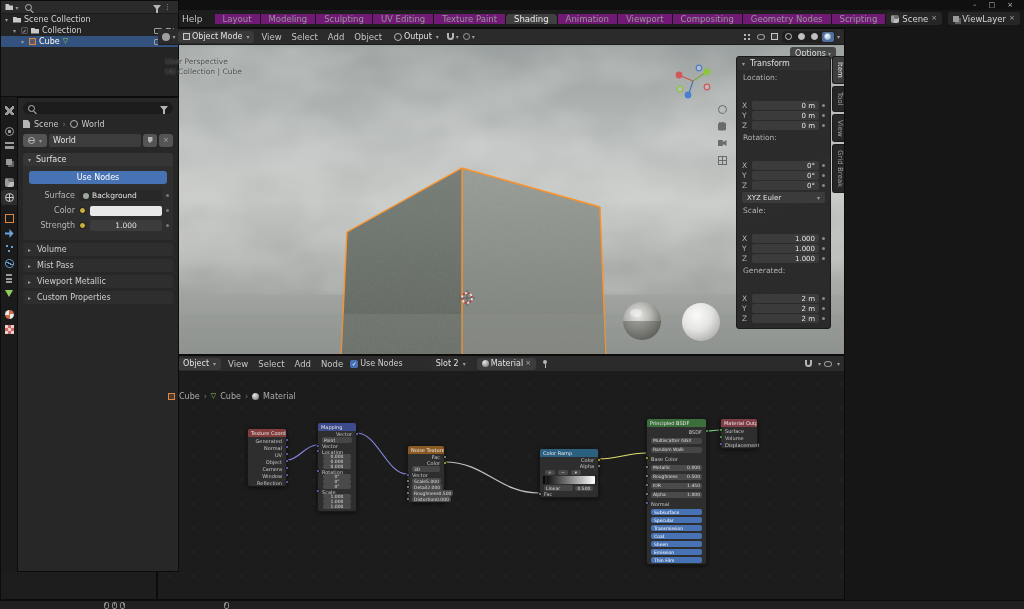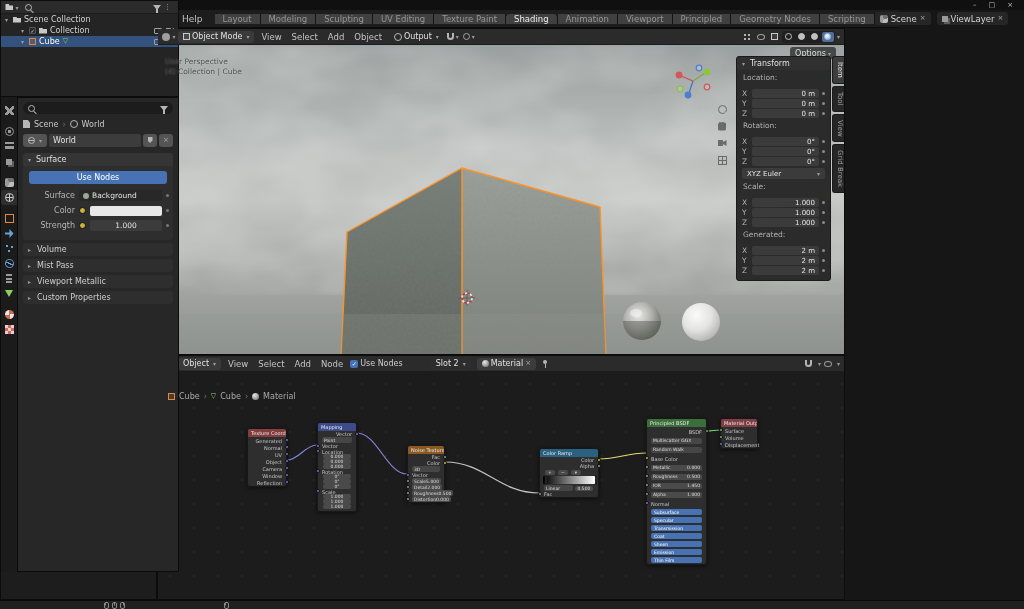--- a/index.html
+++ b/index.html
@@ -48,21 +48,21 @@
 #titlebar .logo{width:6px;height:6px;border-radius:50%;background:#e87d2c}
 #titlebar .t{font-size:7px;color:#9f9f9f}
 #wctrl{margin-left:auto;display:flex;gap:12px;font-size:7px;color:#c0c0c0;padding-right:6px}
 
 
 #topbar{position:absolute;left:0;top:10px;width:899px;height:18px;background:#1d1d1d;border-bottom:1px solid #0c0c0c;display:flex;align-items:center}
 #blender-menu{display:flex;align-items:center;gap:2px;padding:0 6px}
 #blender-menu .logo{width:9px;height:9px;border-radius:50%;background:radial-gradient(circle at 60% 35%,#fff 1px,#3a76c4 1.6px,#e87d2c 50%)}
 .menu{font-size:9px;color:#c5c5c5;padding:0 6px;display:flex;align-items:center;white-space:nowrap}
 #wstabs{display:flex;align-items:stretch;margin-left:6px}
-.tab{font-size:8.5px;color:#969696;padding:0 8px;display:flex;align-items:center;background:#404040;border-right:1px solid #141414;white-space:nowrap}
+.tab{font-size:8.5px;color:#969696;padding:0 8px;display:flex;align-items:center;background:#701a75;border-right:1px solid #141414;white-space:nowrap}
 .tab.active{background:#404040;color:#ececec;border-radius:4px 4px 0 0}
 #topbar-right{margin-left:auto;display:flex;align-items:center;gap:6px;padding-right:6px}
 .chip{display:flex;align-items:center;gap:3px;background:#262626;border-radius:3px;height:13px;padding:0 5px}
 .chip .lbl{font-size:8.5px;color:#d5d5d5}
 
 
 .editor{position:absolute;border:1px solid #0c0c0c}
 .ehdr{height:16px;background:#2b2b2b;display:flex;align-items:center;padding:0 4px;gap:2px;border-bottom:1px solid #1c1c1c}
 .ehdr .menu{font-size:8.5px;padding:0 5px}
 .btn{background:#545454;border-radius:3px;color:#e2e2e2;font-size:8px;display:flex;align-items:center;justify-content:center;gap:2px;height:12px;padding:0 5px;white-space:nowrap}
@@ -86,21 +86,21 @@
 .vp-tools{position:absolute;left:556px;z-index:5;width:16px;height:16px;display:flex;align-items:center;justify-content:center;opacity:.85}
 .shadegrp{display:flex;background:#202020;border-radius:3px;padding:1px;gap:1px}
 .shadegrp .c{width:12px;height:10px;display:flex;align-items:center;justify-content:center;border-radius:2px}
 .shadegrp .c.active{background:#4f6f9f}
 .sh-circ{width:7px;height:7px;border-radius:50%;border:1px solid #c0c0c0}
 .sh-circ.fill{background:#c0c0c0}
 
 
 #npanel{position:absolute;left:578px;top:27px;width:95px;z-index:6;background:rgba(38,38,38,.97);border:1px solid #1a1a1a;border-radius:3px;padding-bottom:4px}
 .np-head{height:13px;background:#303030;border-radius:3px 3px 0 0;display:flex;align-items:center;gap:3px;padding:0 5px;font-size:8px;color:#e0e0e0}
-.np-sec{font-size:7.5px;color:#b2b2b2;margin:3px 6px 7px}
+.np-sec{font-size:7.5px;color:#b2b2b2;margin:3px 6px 19px}
 .np-row{display:flex;align-items:center;gap:3px;margin:1px 5px;height:9px}
 .np-ax{width:7px;font-size:7.5px;color:#b2b2b2}
 .np-val{flex:1;height:9px;background:#3b3b3b;border-radius:2px;font-size:7px;color:#e4e4e4;display:flex;align-items:center;justify-content:flex-end;padding:0 4px}
 .np-dot{width:3px;height:3px;border-radius:50%;background:#8a8a8a}
 .np-drop{margin:2px 5px;height:11px;background:#3b3b3b;border-radius:2px;display:flex;align-items:center;justify-content:space-between;padding:0 5px;font-size:7px;color:#e4e4e4}
 #nptabs{position:absolute;left:674px;top:27px;width:13px;z-index:6;display:flex;flex-direction:column;gap:2px}
 .nptab{writing-mode:vertical-rl;font-size:7px;color:#9f9f9f;background:#262626;border:1px solid #1a1a1a;border-right:none;border-radius:3px 0 0 3px;padding:5px 1px;white-space:nowrap}
 #nptabs .nptab:first-child{background:#3d3d3d;color:#e8e8e8}
 
 
@@ -211,21 +211,21 @@
     <div id="wstabs">
 
     <div class="tab">Layout</div>
         <div class="tab">Modeling</div>
         <div class="tab">Sculpting</div>
         <div class="tab">UV Editing</div>
         <div class="tab">Texture Paint</div>
         <div class="tab active">Shading</div>
         <div class="tab">Animation</div>
         <div class="tab">Viewport</div>
-        <div class="tab">Principled</div>
+        <div class="tab">Compositing</div>
         <div class="tab">Geometry Nodes</div>
         <div class="tab">Scripting</div>
       </div>
     <div id="topbar-right">
       <div class="chip">
         <span class="pi pi-scene" style="width:8px;height:8px"></span>
         <span class="lbl">Scene</span>
         <span class="ic-x">×</span>
       </div>
       <div class="chip">
@@ -941,21 +941,21 @@
               <span class="ic-funnel"></span>
             </span>
           <span class="ic-dots" style="margin-right:3px">⋮</span>
         </div>
       </div>
       <div class="ol-row">
         <span class="caret-r">▾</span>
         <span class="ic-coll"></span>
         <span>Scene Collection</span>
       </div>
-      <div class="ol-row" style="padding-left:20px">
+      <div class="ol-row" style="padding-left:12px">
         <span class="caret-r">▾</span>
         <span class="ol-check">✓</span>
         <span class="ic-coll"></span>
         <span>Collection</span>
         <span class="right">
           <span class="ic-monitor"></span>
           <span class="ic-cam" style="width:8px;height:5px"></span>
         </span>
       </div>
       <div class="ol-row sel" style="padding-left:20px">

